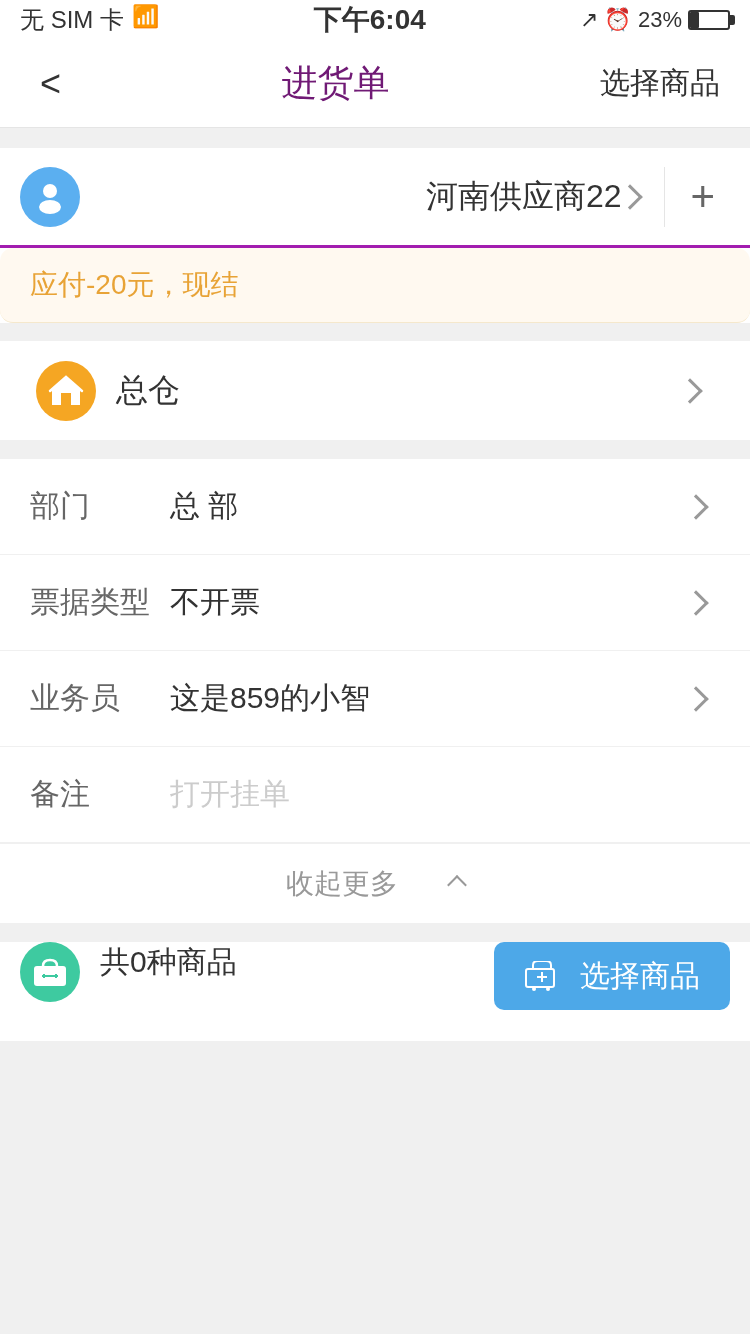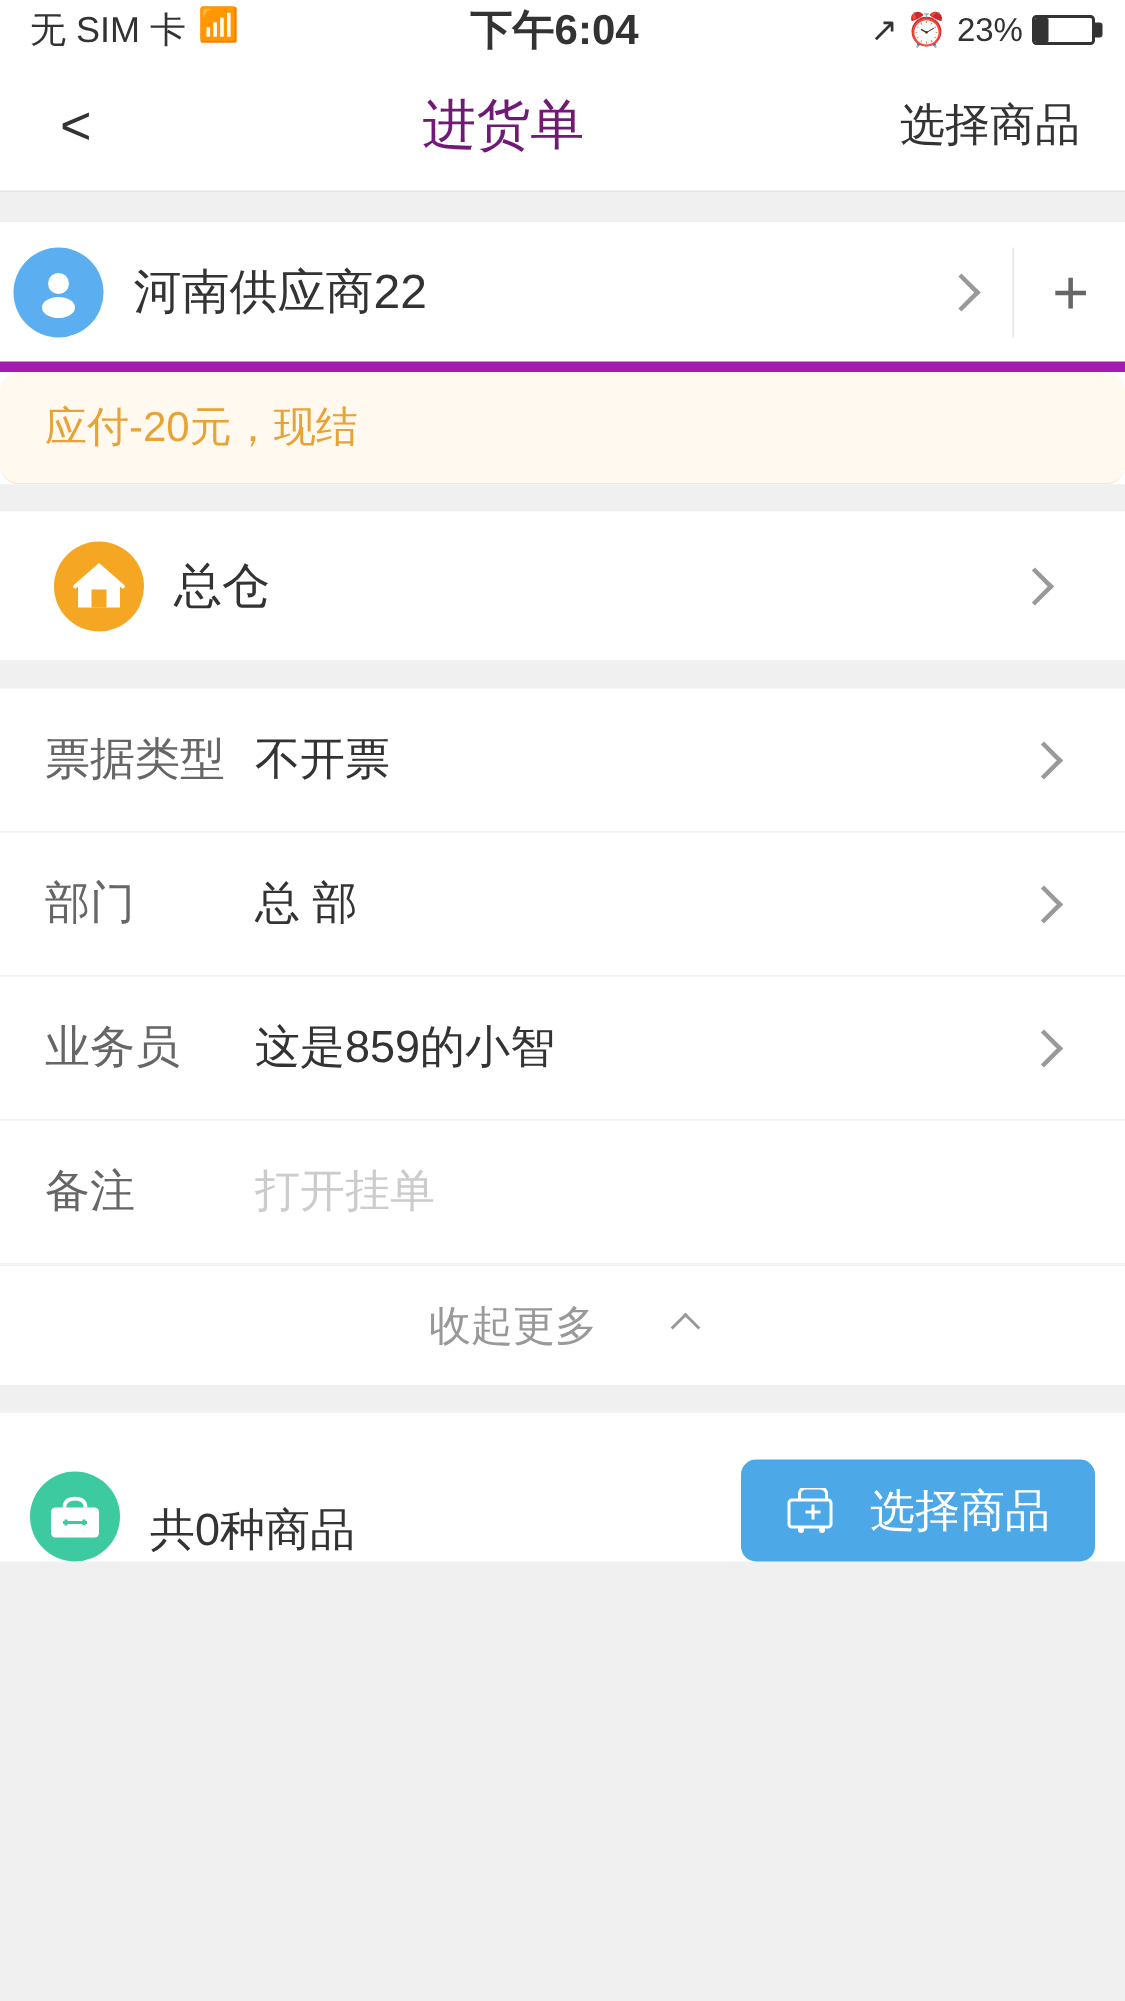--- a/index.html
+++ b/index.html
@@ -75,23 +75,24 @@
     
     .section {
       background: #fff;
       margin-bottom: 0;
     }
 
     
     .supplier-row {
       display: flex;
       align-items: center;
-      padding: 0 9px;
+      padding: 0 20px;
       height: 100px;
-      border-bottom: 7px solid #a21caf;
+      border-bottom: 3px solid #a21caf;
+      text-align: right;
     }
     .supplier-avatar {
       width: 60px; height: 60px; border-radius: 50%; background: #5baff0;
       display: flex; align-items: center; justify-content: center; margin-right: 20px; flex-shrink: 0;
     }
     .avatar-person {
       width: 36px; height: 36px;
     }
     .supplier-name {
       flex: 1;
@@ -188,21 +189,21 @@
       border-right: 2px solid #999; border-top: 2px solid #999;
       transform: rotate(-45deg);
       margin-left: 8px; margin-bottom: -3px;
     }
 
     
     .bottom-bar {
       height: 100px;
       background: #fff;
       display: flex;
-      align-items: flex-end;
+      align-items: flex-start;
       padding: 0 20px;
       margin-top: 18px;
       border-top: 1px solid #f0f0f0;
     }
     .product-icon-wrap {
       width: 60px; height: 60px; border-radius: 50%; background: #3ecaa0;
       display: flex; align-items: center; justify-content: center; margin-right: 20px; flex-shrink: 0;
     }
     .product-count-text {
       flex: 1; font-size: 30px; color: #333;
@@ -288,28 +289,28 @@
       </svg>
     </div>
     <span class="warehouse-name">总仓</span>
     <div class="chevron-right"></div>
   </div>
 
   <div class="divider-line-small"></div>
   <div class="form-section">
 
     <div class="form-row">
+      <span class="form-label">部门</span>
+      <span class="form-value">总 部</span>
+      <div class="chevron-right"></div>
+    </div>
+
+    <div class="form-row">
       <span class="form-label">票据类型</span>
       <span class="form-value">不开票</span>
-      <div class="chevron-right"></div>
-    </div>
-
-    <div class="form-row">
-      <span class="form-label">部门</span>
-      <span class="form-value">总 部</span>
       <div class="chevron-right"></div>
     </div>
 
     <div class="form-row">
       <span class="form-label">业务员</span>
       <span class="form-value">这是859的小智</span>
       <div class="chevron-right"></div>
     </div>
 
     <div class="form-row">

